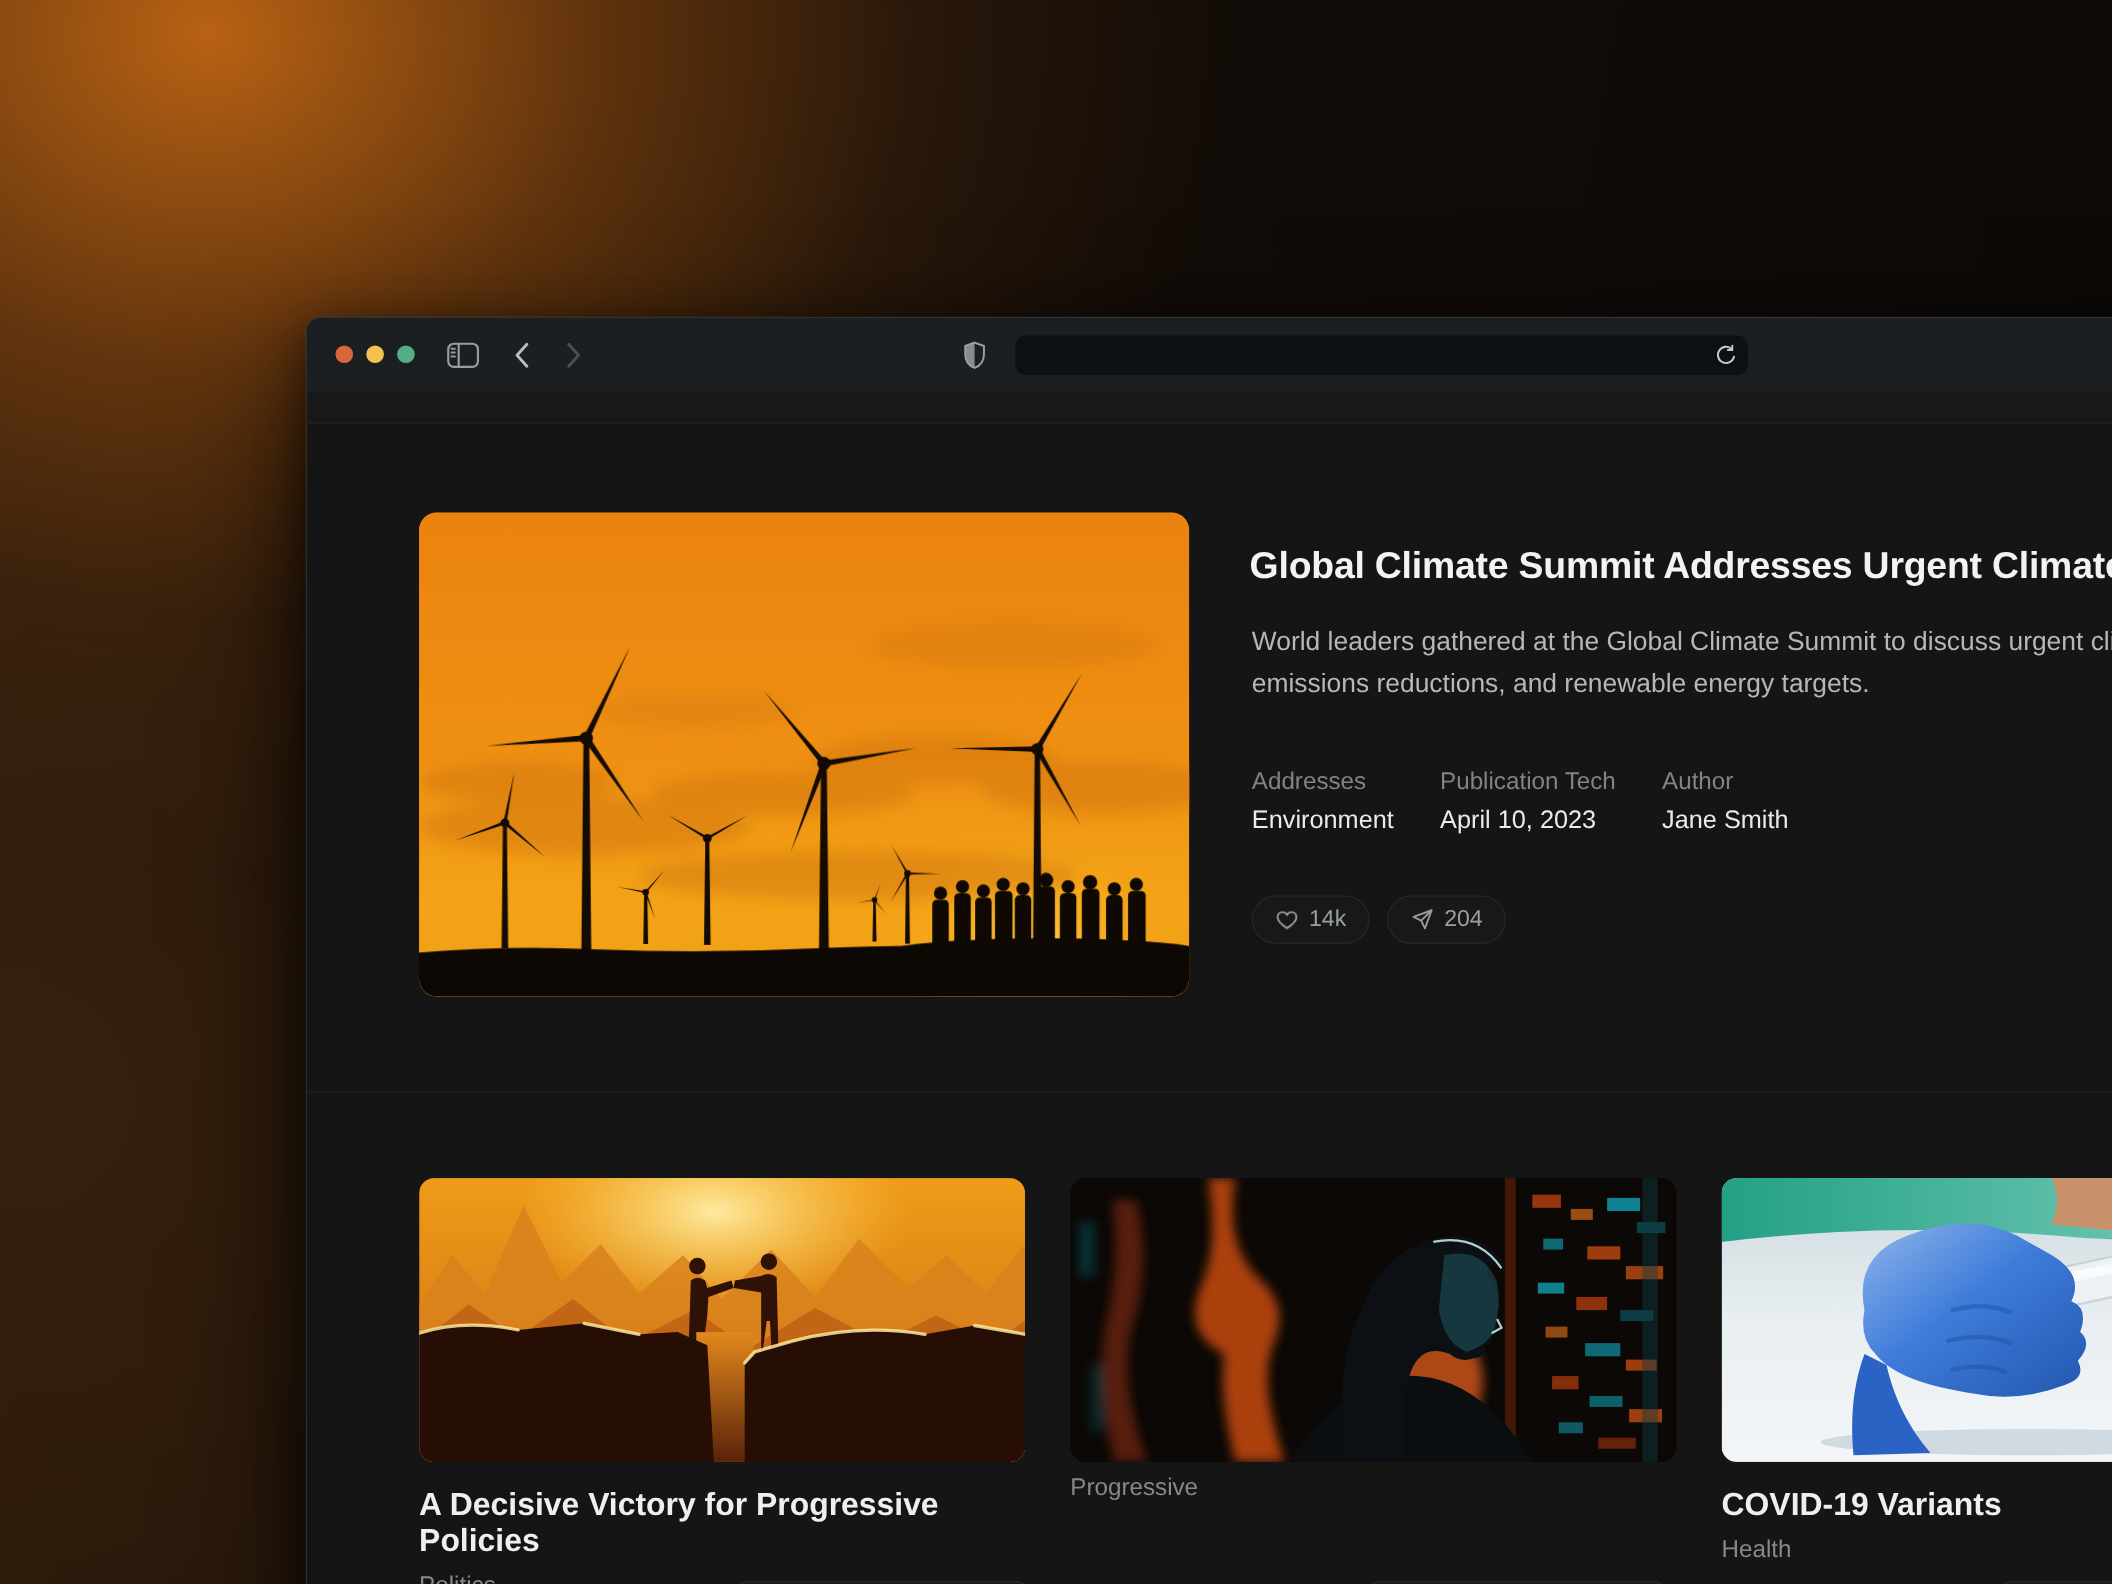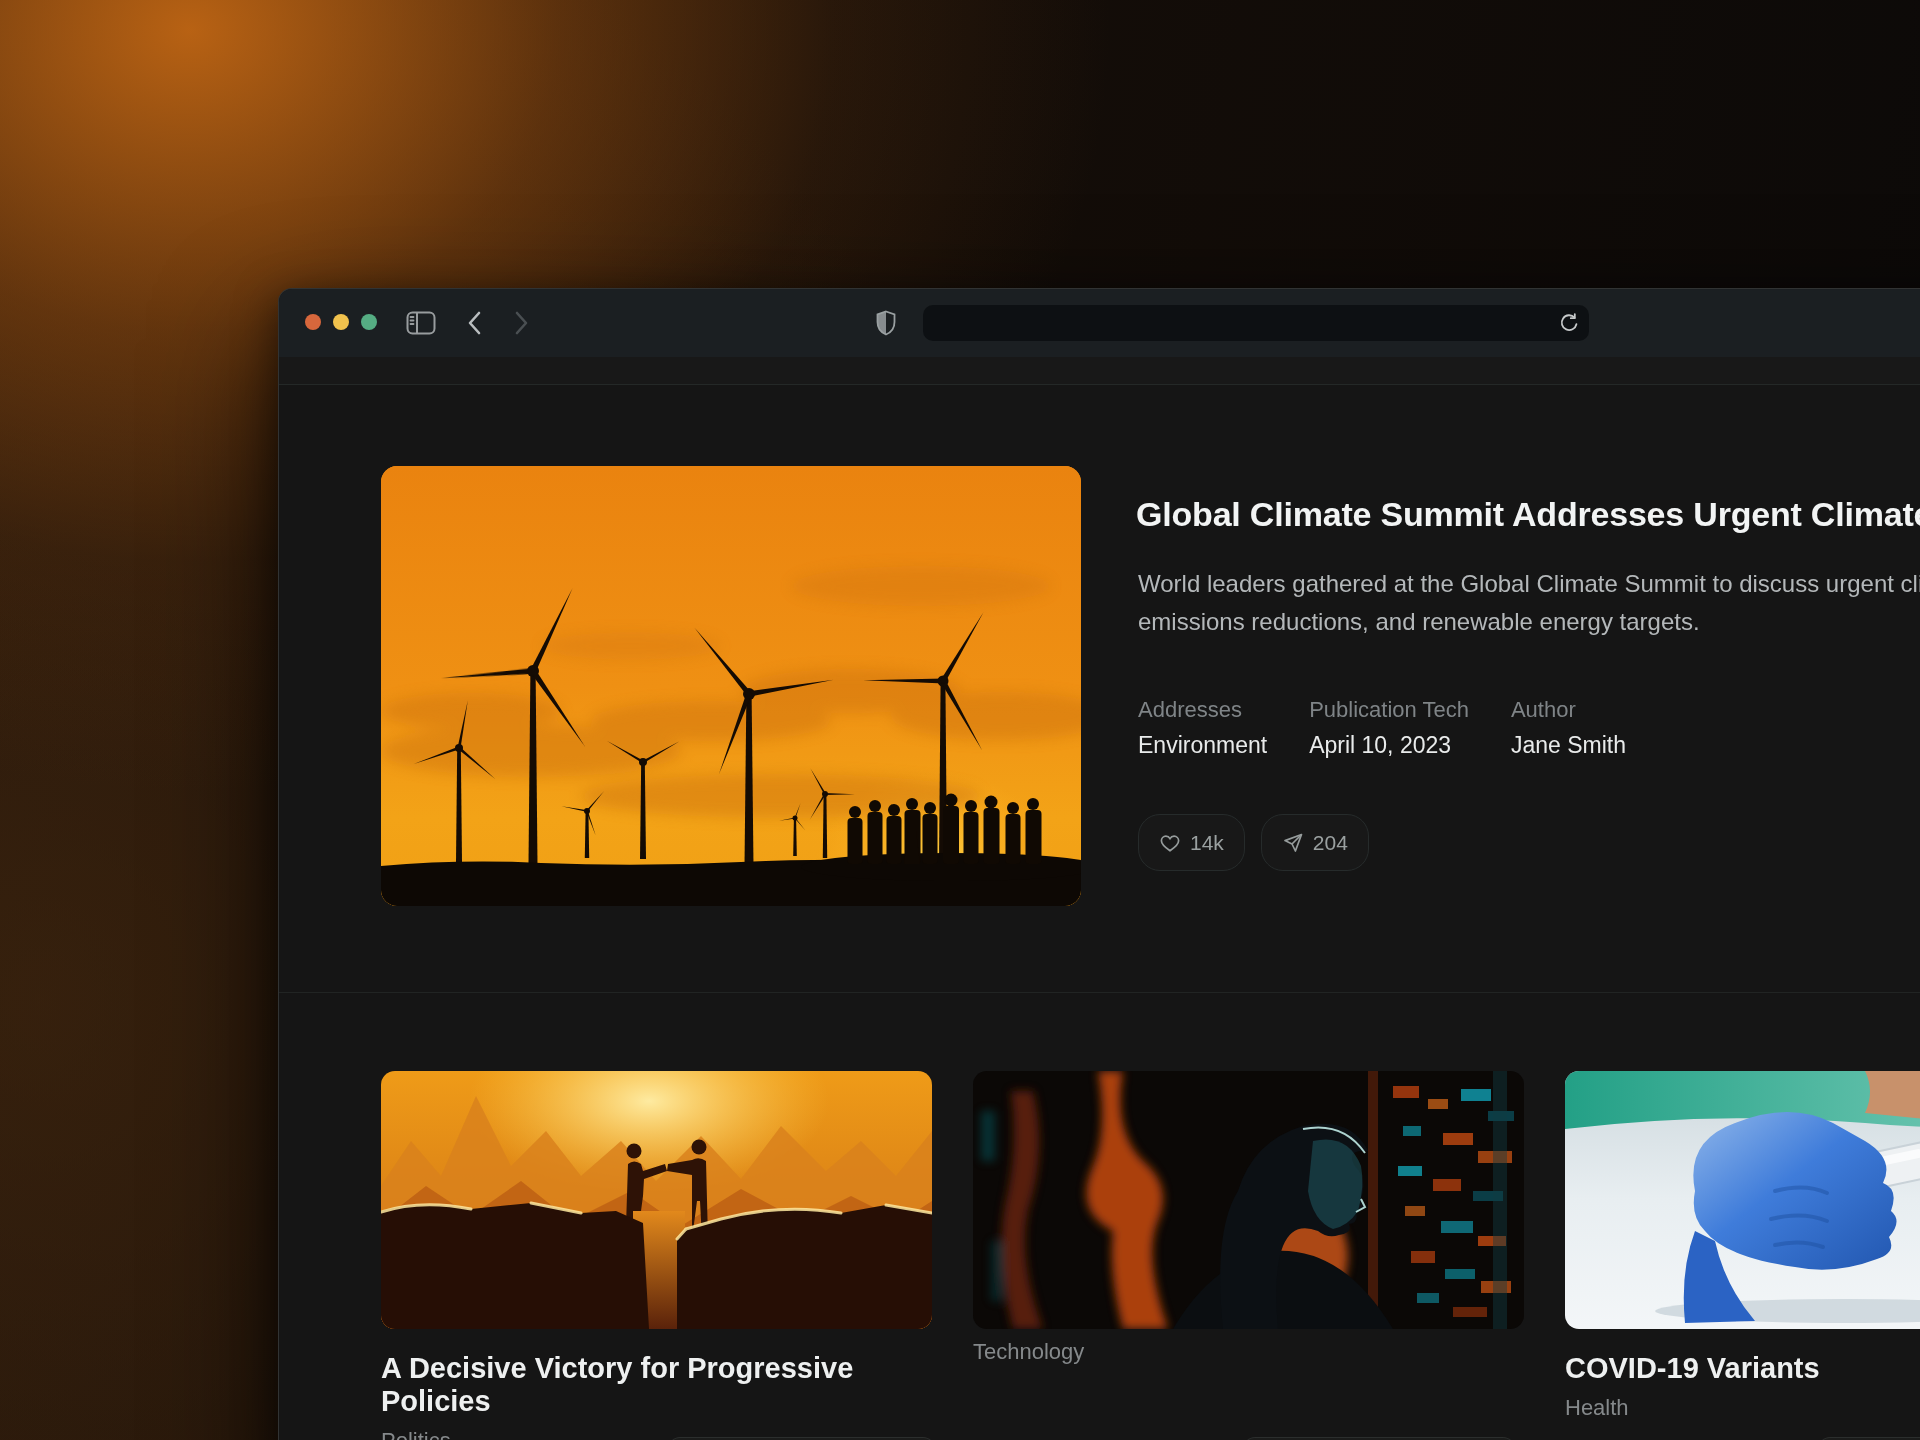--- a/index.html
+++ b/index.html
@@ -47,21 +47,21 @@
   .article-title { position:absolute; left:857px; top:206px; font-size:34px; font-weight:700;
                    color:#f2f4f4; letter-spacing:-0.2px; white-space:nowrap; }
   .article-desc { position:absolute; left:859px; top:276px; width:1010px; font-size:24px;
                   line-height:38px; color:#b4b8ba; white-space:pre-line; }
 
   .meta { position:absolute; left:859px; top:408px; display:flex; gap:42px; }
   .meta .label { font-size:22px; color:#7f8487; }
   .meta .value { margin-top:9px; font-size:23px; color:#e9ebeb; }
 
   .pills { position:absolute; left:859px; top:525px; display:flex; gap:16px; }
-  .pill { display:flex; align-items:center; gap:9px; height:57px; padding:0 20px;
+  .pill { display:flex; align-items:center; gap:9px; height:44px; padding:0 20px;
           border-radius:22px; border:1px solid #262b2b; background:rgba(255,255,255,0.015);
           color:#9aa0a0; font-size:21px; cursor:pointer;
           font-family:"Liberation Sans","DejaVu Sans",sans-serif; }
 
   .divider2 { position:absolute; left:0; top:703px; right:0; height:1px; background:#212423; }
 
   .cards { position:absolute; left:102px; top:782px; display:grid;
            grid-template-columns:repeat(3, 551px); gap:40px 41px; }
   .card { cursor:pointer; }
   .card-img { width:551px; height:258px; border-radius:14px; overflow:hidden; background:#111; }
@@ -380,21 +380,21 @@
             <rect x="480" y="236" width="34" height="10" fill="#8a2f0c" fill-opacity="0.7"></rect>
             <rect x="395" y="0" width="10" height="258" fill="#7a2a0c" fill-opacity="0.5"></rect>
             <rect x="520" y="0" width="14" height="258" fill="#123b42" fill-opacity="0.45"></rect>
           </g>
           <path d="M200 258 Q240 190 300 180 Q370 175 420 258 Z" fill="#0b0e11"></path>
           <path d="M250 258 Q240 160 265 120 Q280 70 330 55 Q378 45 395 80 Q372 78 382 95 Q395 108 388 128 L392 136 L383 141 Q386 152 376 153 Q380 162 366 164 Q355 168 345 160 Q320 150 310 175 Q300 200 305 258 Z" fill="#0c1014"></path>
           <path d="M340 70 Q375 62 388 95 Q392 115 385 140 Q375 155 360 158 Q340 150 335 120 Z" fill="#1f5860" opacity="0.55"></path>
           <path d="M330 58 Q370 50 392 82 M388 128 L392 136 L383 141" stroke="#bfe9e4" stroke-width="2" fill="none" opacity="0.9"></path>
         </svg>
       </div>
-      <div class="card-cat">Technology</div>
+      <div class="card-cat">Progressive</div>
     </div>
 
     <div class="card">
       <div class="card-img">
         <svg viewBox="0 0 551 258" width="551" height="258">
           <defs>
             <linearGradient id="c3bg" x1="0" y1="0" x2="0" y2="1">
               <stop offset="0" stop-color="#cdd8dd"></stop>
                 <stop offset="0.5" stop-color="#e8eef1"></stop>
                 <stop offset="1" stop-color="#f3f6f8"></stop>

